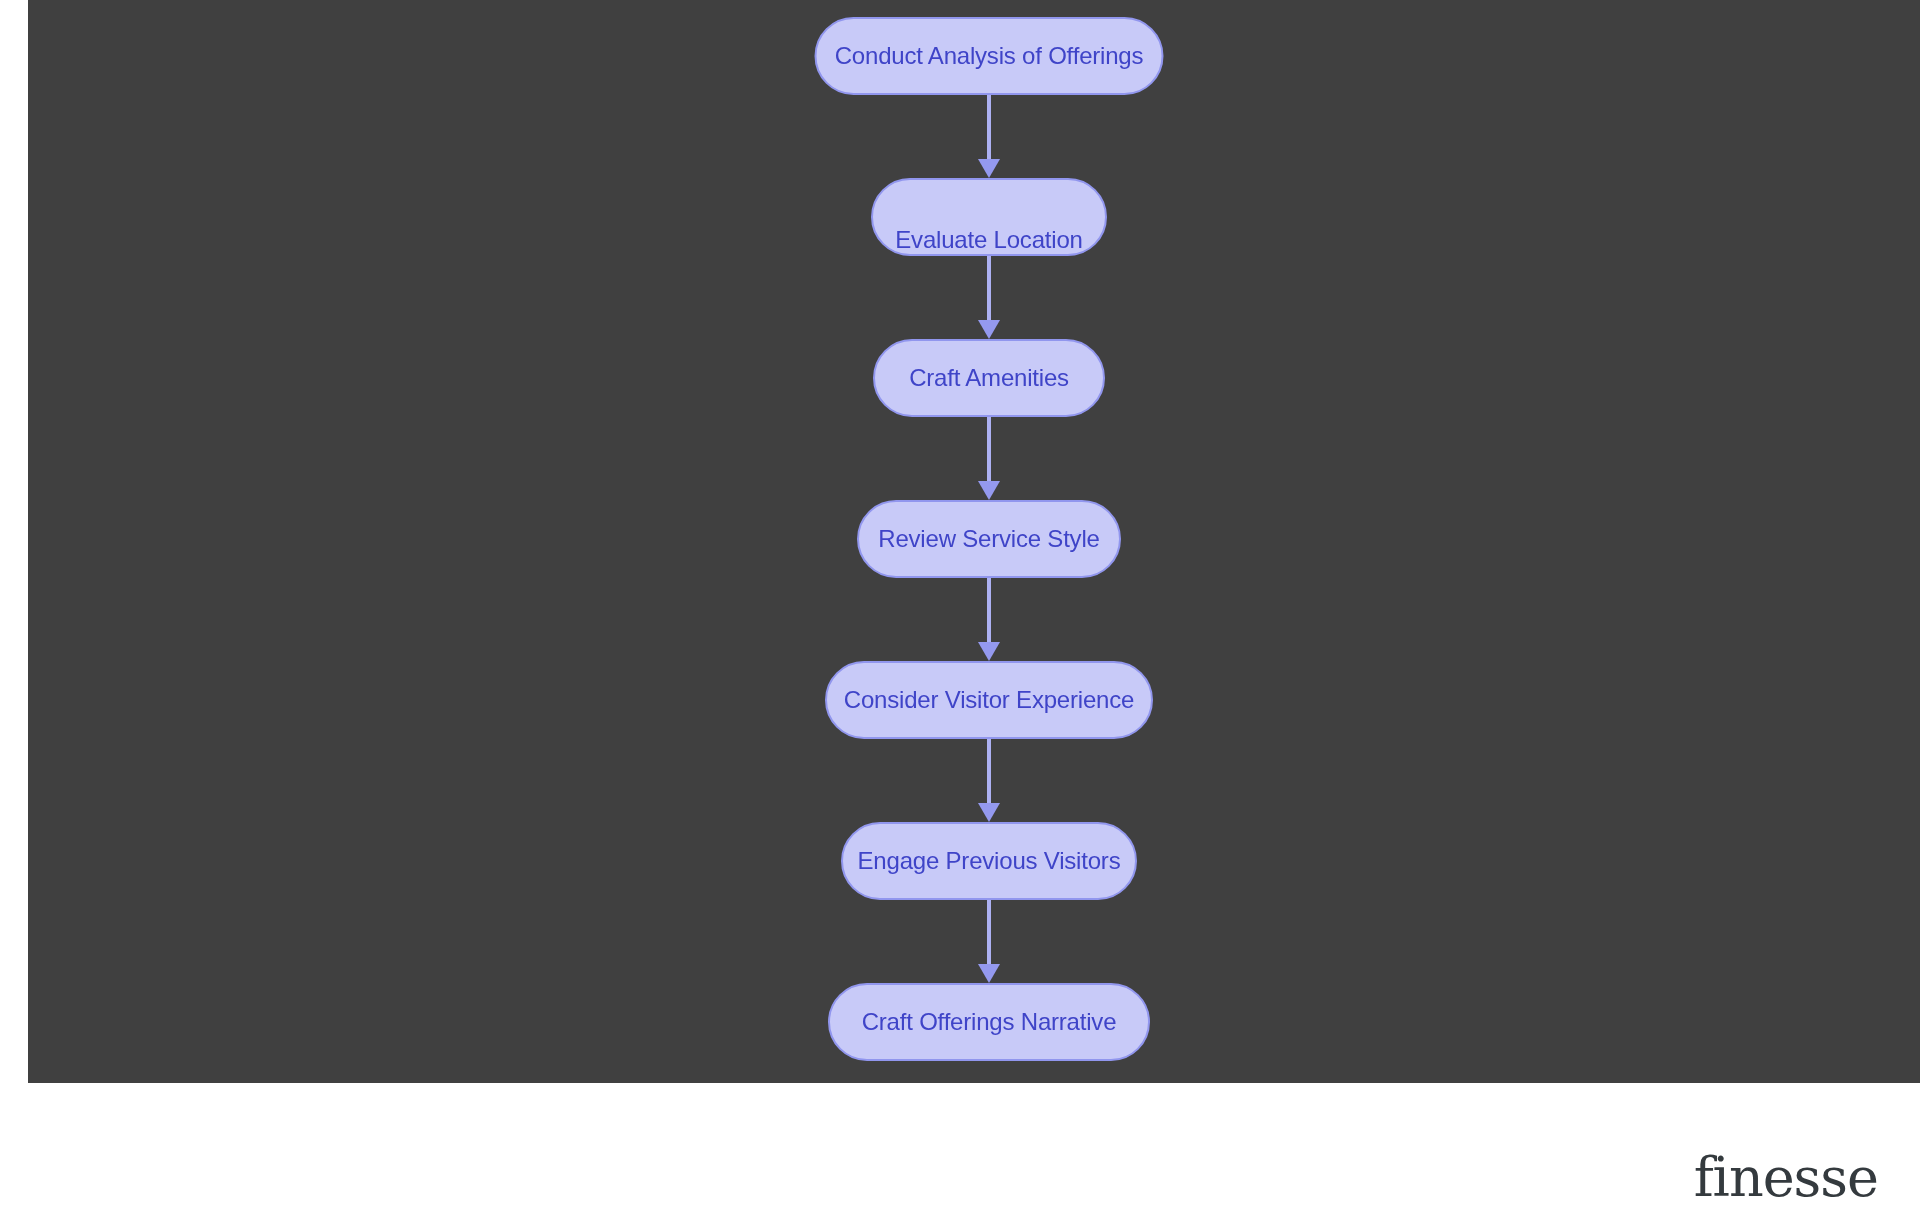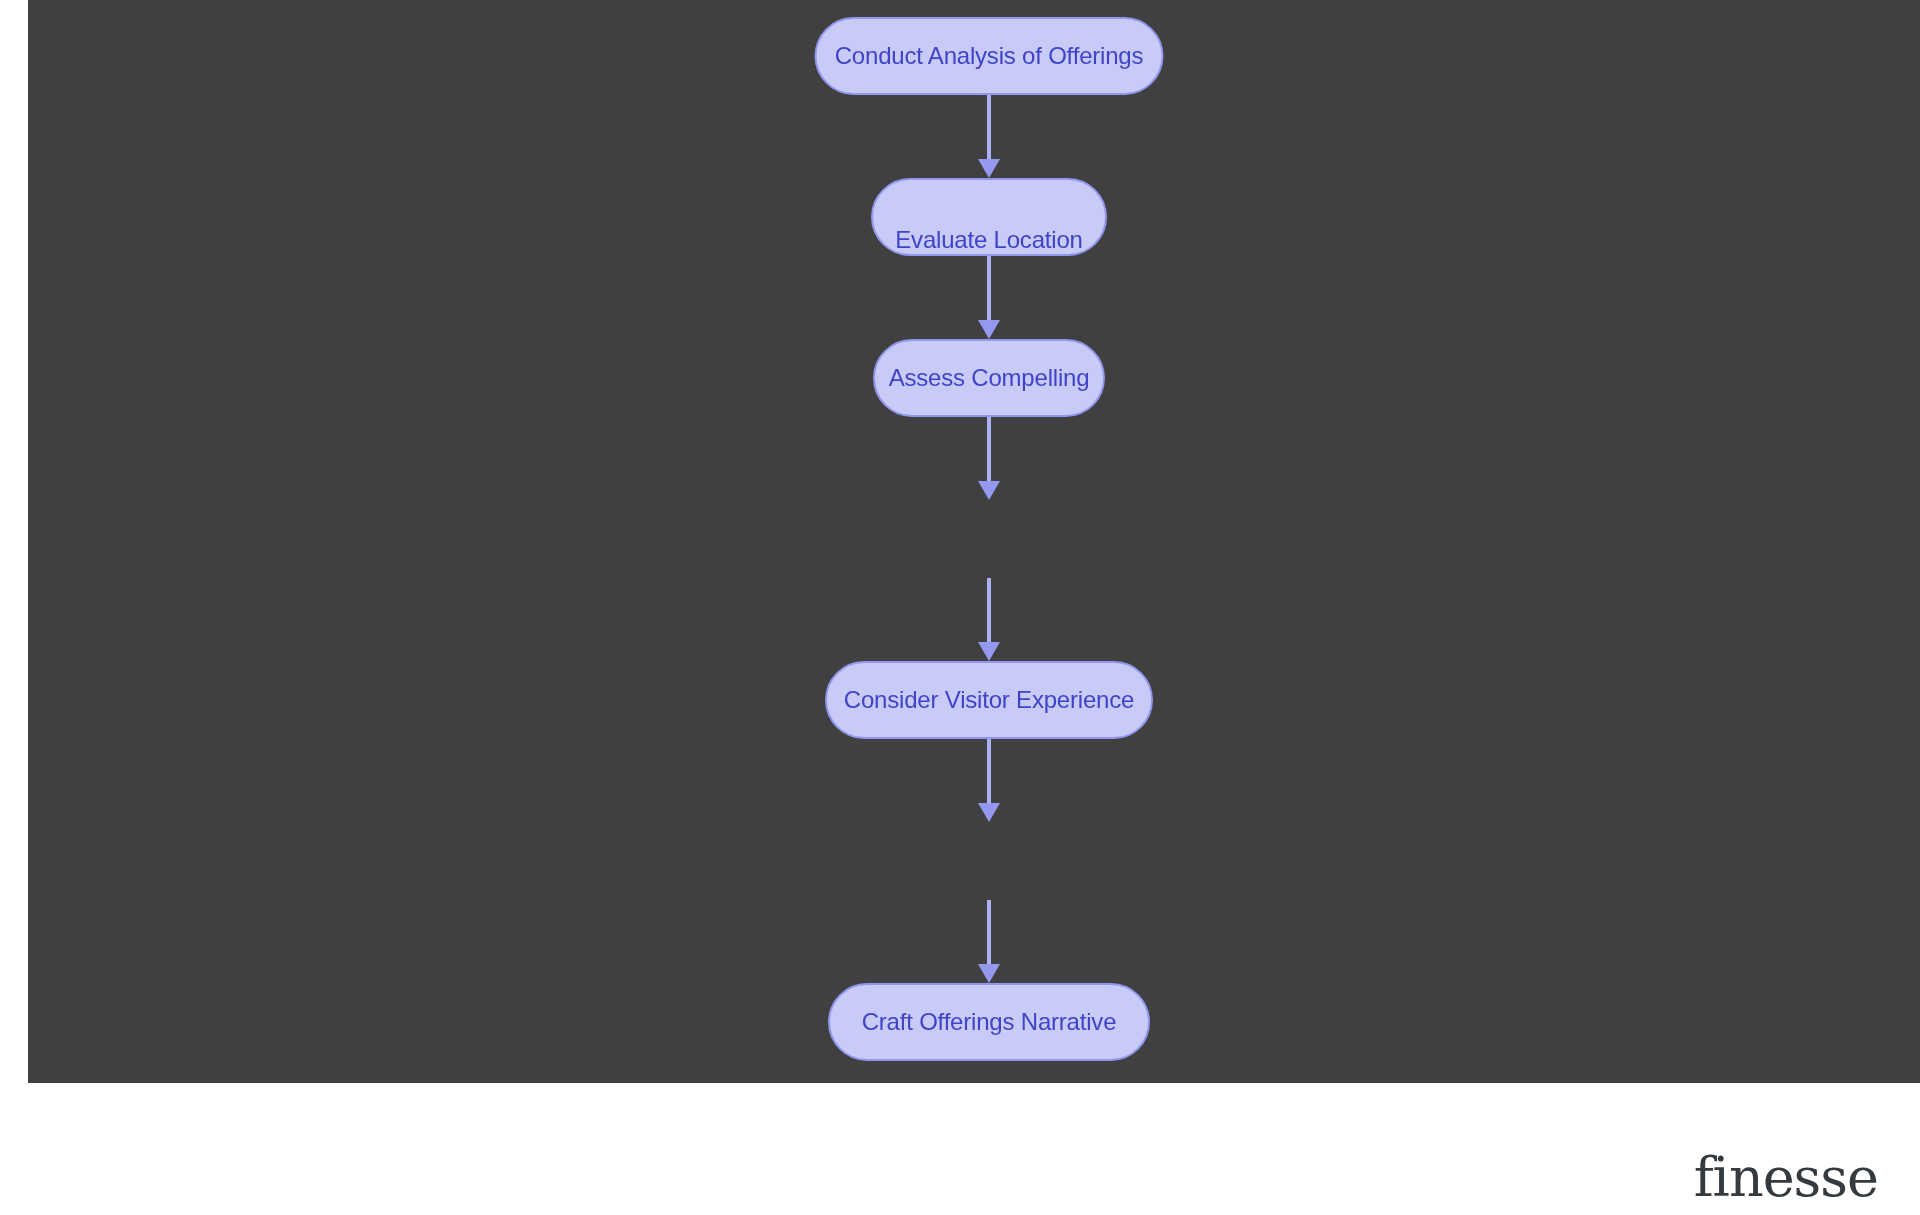--- a/index.html
+++ b/index.html
@@ -104,43 +104,49 @@
   <div class="node" style="top:178px; width:236px;align-items:flex-end;">
     <span>Evaluate Location</span>
   </div>
 
   <div class="arrow" style="top:256px;">
     <div class="line"></div>
     <div class="head"></div>
   </div>
 
   <div class="node" style="top:339px; width:232px;">
-    <span>Assess Compelling</span>
+    <span>Craft Amenities</span>
   </div>
 
   <div class="arrow" style="top:417px;">
     <div class="line"></div>
     <div class="head"></div>
   </div>
 
+  <div class="node" style="top:500px; width:264px;">
+    <span>Review Service Style</span>
+  </div>
 
   <div class="arrow" style="top:578px;">
     <div class="line"></div>
     <div class="head"></div>
   </div>
 
   <div class="node" style="top:661px; width:328px;text-align:right;">
     <span>Consider Visitor Experience</span>
   </div>
 
   <div class="arrow" style="top:739px;">
     <div class="line"></div>
     <div class="head"></div>
   </div>
 
+  <div class="node" style="top:822px; width:296px;">
+    <span>Engage Previous Visitors</span>
+  </div>
 
   <div class="arrow" style="top:900px;">
     <div class="line"></div>
     <div class="head"></div>
   </div>
 
   <div class="node" style="top:983px; width:322px;">
     <span>Craft Offerings Narrative</span>
   </div>
 

